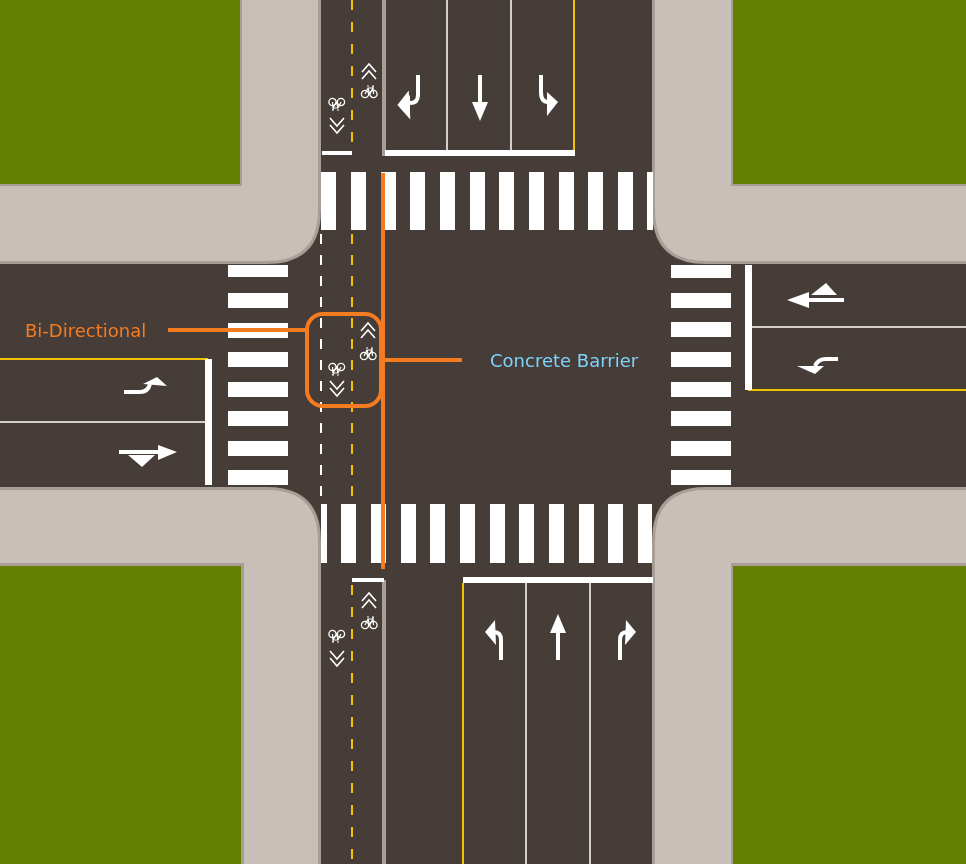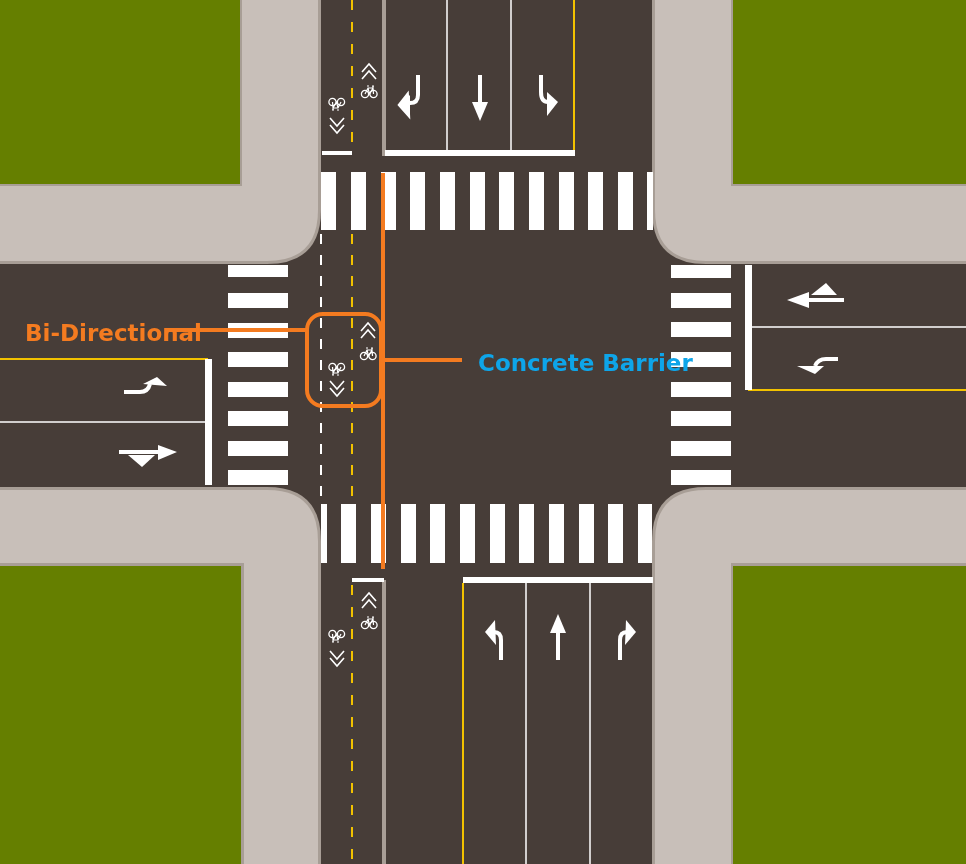--- a/index.html
+++ b/index.html
@@ -1,18 +1,18 @@
 <!DOCTYPE html>
 <html><head>
 <meta charset="utf-8">
 <style>
   html, body { margin:0; padding:0; background:#473d38; }
   body { width:966px; height:864px; overflow:hidden; position:relative; font-family:"DejaVu Sans", sans-serif; }
   svg { position:absolute; left:0; top:0; }
-  .label { position:absolute; font-family:"DejaVu Sans", sans-serif; font-weight:bold; font-size:23px; white-space:nowrap; }
+  .label { position:absolute; font-family:"DejaVu Sans", sans-serif; font-weight:normal; font-size:18px; white-space:nowrap; }
 </style>
 </head>
 <body>
 
 <svg width="966" height="864" viewBox="0 0 966 864" xmlns="http://www.w3.org/2000/svg">
   <defs>
     <g id="bike">
       <circle cx="-4" cy="3" r="3.6" fill="none" stroke="#fff" stroke-width="1.3"></circle>
       <circle cx="4.5" cy="3" r="3.6" fill="none" stroke="#fff" stroke-width="1.3"></circle>
       <path d="M-4 3 L-1 -3 L4 -3 L4.5 3 M-1 -3 L0.5 3 L4 -3 M-2 -5 L0 -5 M3 -5 L5 -5 M4 -5 L4 -3" fill="none" stroke="#fff" stroke-width="1.2"></path>
@@ -190,13 +190,13 @@
 
   <g stroke="#f47b20" fill="none" stroke-width="4">
     <line x1="383" y1="173" x2="383" y2="569"></line>
     <line x1="383" y1="360" x2="462" y2="360"></line>
     <line x1="168" y1="330" x2="307" y2="330"></line>
     <rect x="307" y="314" width="74" height="92" rx="16" ry="16"></rect>
   </g>
 </svg>
 
 <div class="label" style="left:25px; top:320px; color:#f47b20;">Bi-Directional</div>
-<div class="label" style="left:478px; top:350px; color:#0ea5e9;">Concrete Barrier</div>
+<div class="label" style="left:490px; top:350px; color:#7dd3fc;">Concrete Barrier</div>
 
 </body></html>

